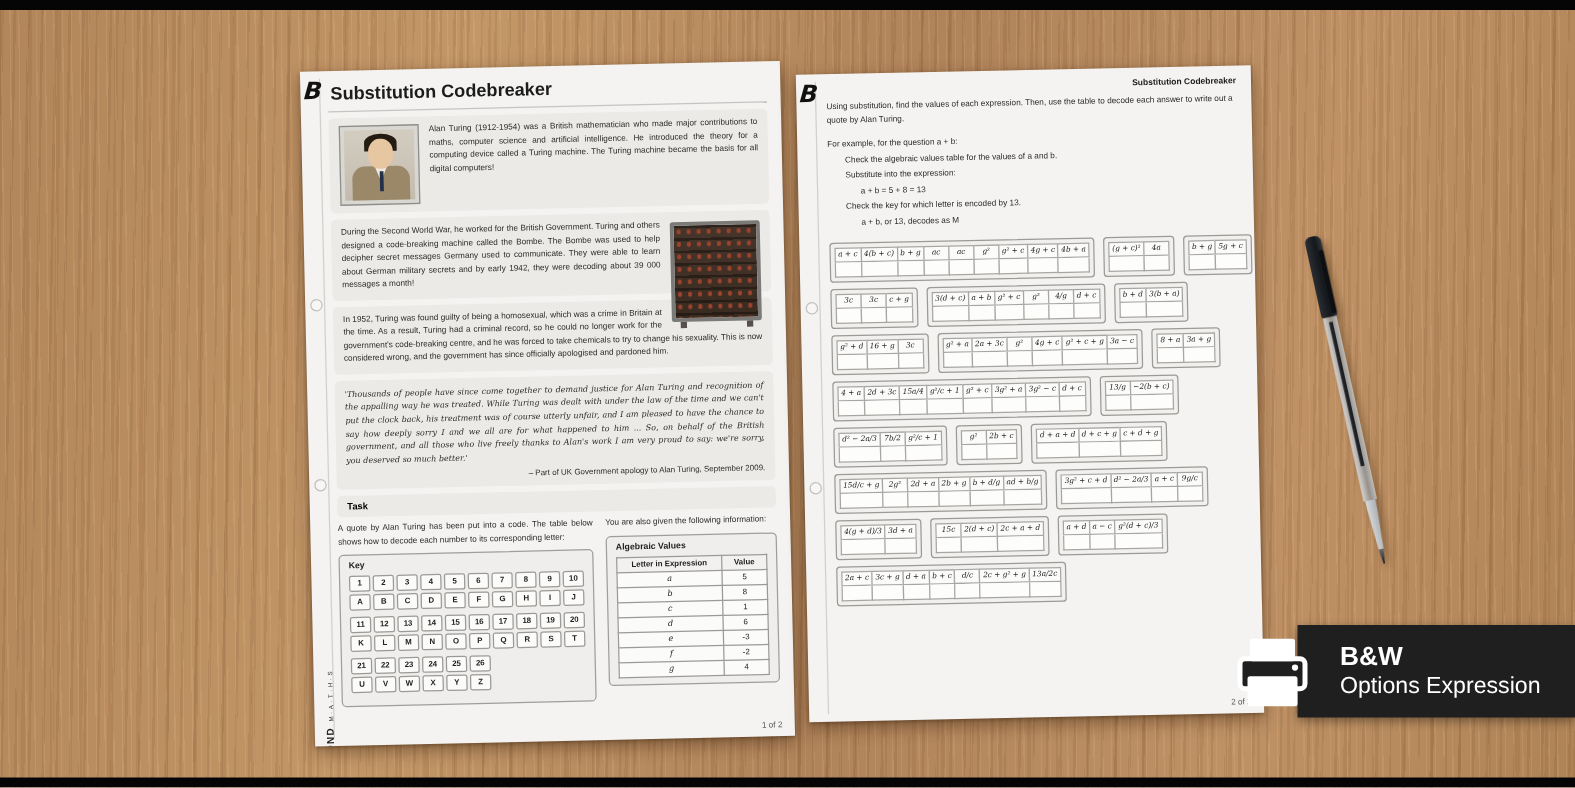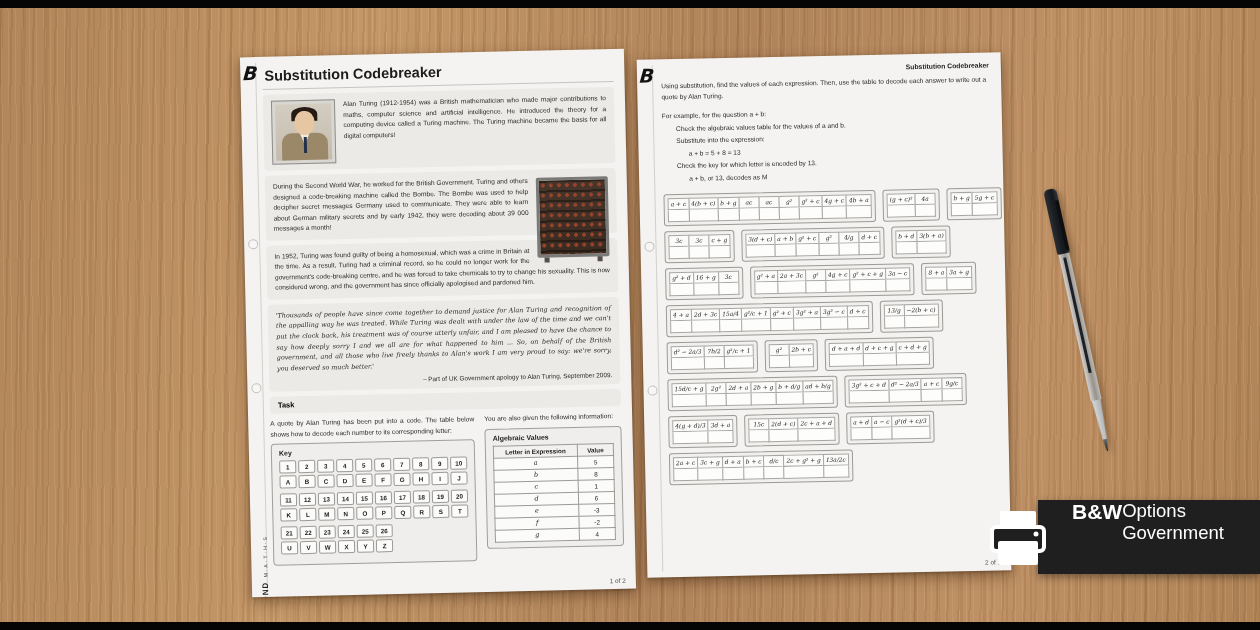--- a/index.html
+++ b/index.html
@@ -87,21 +87,21 @@
     filter:drop-shadow(3px 4px 3px rgba(60,35,10,.4)); z-index:30; }
   .pen-cap { width:13px; height:66px; background:linear-gradient(90deg,#2a2e33,#14171b 60%,#31353a); border-radius:5px 5px 2px 2px; position:relative; }
   .pen-cap::after { content:""; position:absolute; left:9px; top:12px; width:4px; height:52px; background:#0d0f12; border-radius:2px; }
   .pen-body { width:11px; height:150px; margin-left:1px; background:linear-gradient(90deg,rgba(215,220,224,.88),rgba(150,156,162,.75) 55%,rgba(200,206,210,.8)); position:relative; }
   .pen-body::after { content:""; position:absolute; left:4px; top:4px; width:3px; height:118px; background:#1d2126; }
   .pen-nose { width:9px; height:40px; margin-left:2px; background:linear-gradient(90deg,#d8dadc,#a9adb1); clip-path:polygon(0 0,100% 0,72% 100%,28% 100%); }
   .pen-tip { width:5px; height:12px; margin-left:4px; background:linear-gradient(#6a6e72,#15181c); clip-path:polygon(10% 0,90% 0,60% 100%,40% 100%); }
 
   
   .badge { position:absolute; left:1038px; top:500px; width:222px; height:74px; background:#1f1f1f;
-    z-index:50; display:flex; flex-direction:row; justify-content:center; padding-left:34px;
+    z-index:50; display:flex; flex-direction:column; justify-content:center; padding-left:34px;
     box-shadow:0 3px 8px rgba(0,0,0,.4); }
   .badge-title { color:#fff; font-size:21px; font-weight:bold; line-height:1.1; }
   .badge-sub { color:#fff; font-size:18.5px; line-height:1.2; }
   .printer { position:absolute; left:-52px; top:5px; width:64px; height:64px; }
 </style>
 </head>
 <body>
 
 <div class="bar top"></div>
 <div class="bar bottom"></div>
@@ -671,14 +671,14 @@
       <rect x="6" y="22" width="52" height="24" rx="4" fill="#1f1f1f"></rect>
       <rect x="16" y="8" width="32" height="14" fill="#ffffff" stroke-width="4"></rect>
       <rect x="14" y="38" width="36" height="20" fill="#ffffff"></rect>
       <line x1="20" y1="44" x2="44" y2="44" stroke-width="2.5"></line>
       <line x1="20" y1="49" x2="44" y2="49" stroke-width="2.5"></line>
       <line x1="20" y1="54" x2="44" y2="54" stroke-width="2.5"></line>
       <circle cx="50" cy="29" r="2.5" fill="#ffffff" stroke="none"></circle>
     </g>
   </svg>
   <div class="badge-title">B&amp;W</div>
-  <div class="badge-sub">Options Government</div>
+  <div class="badge-sub">Options Expression</div>
 </div>
 
 </body></html>

